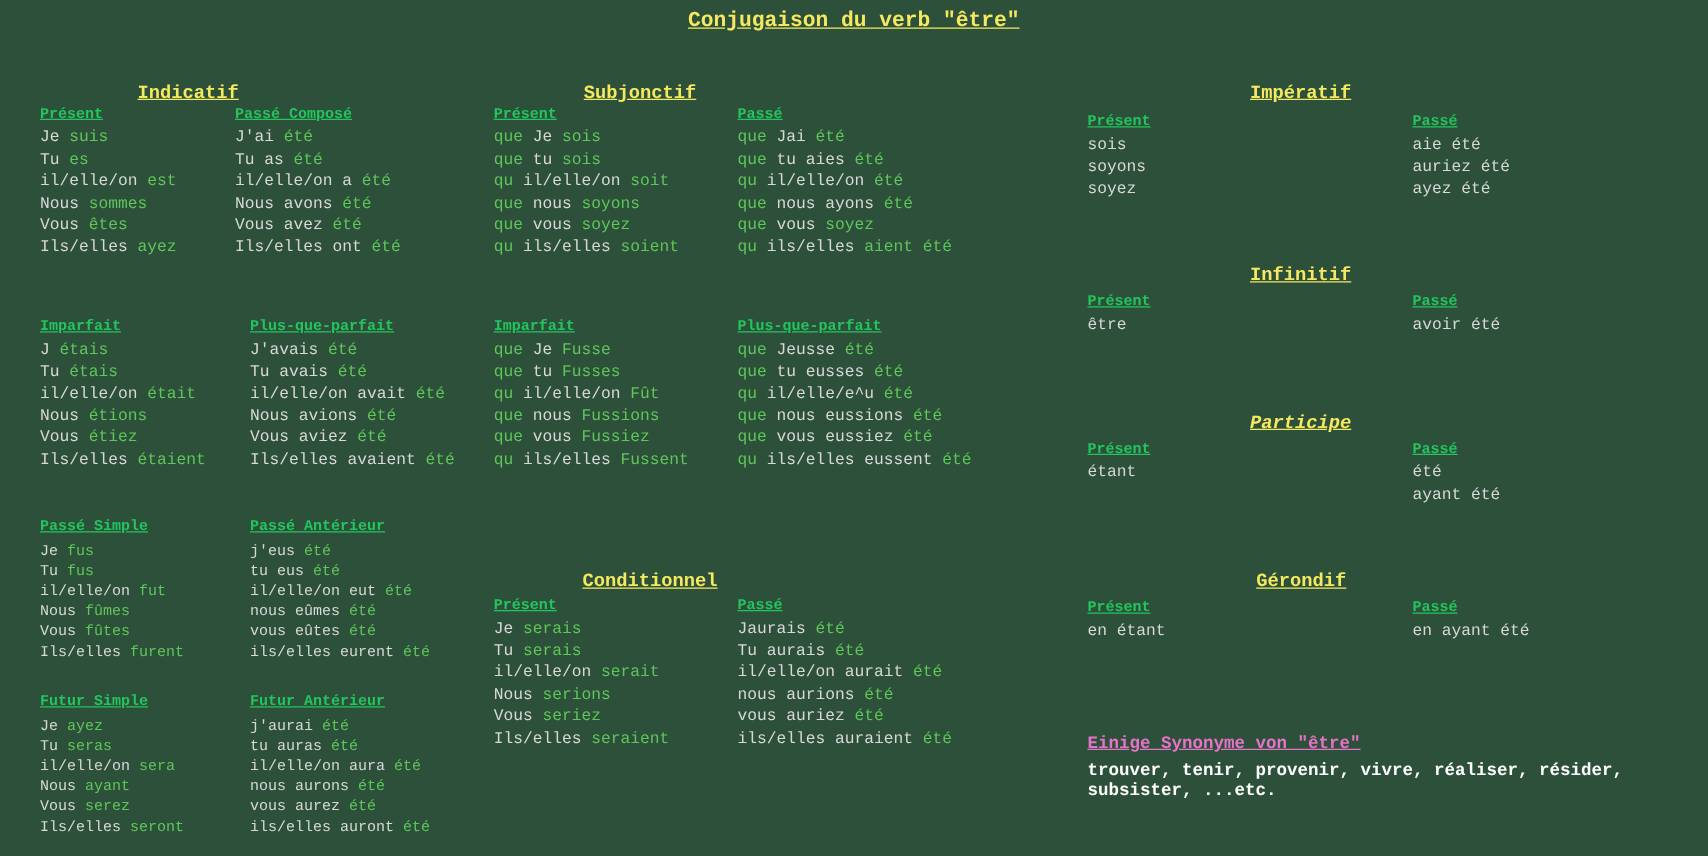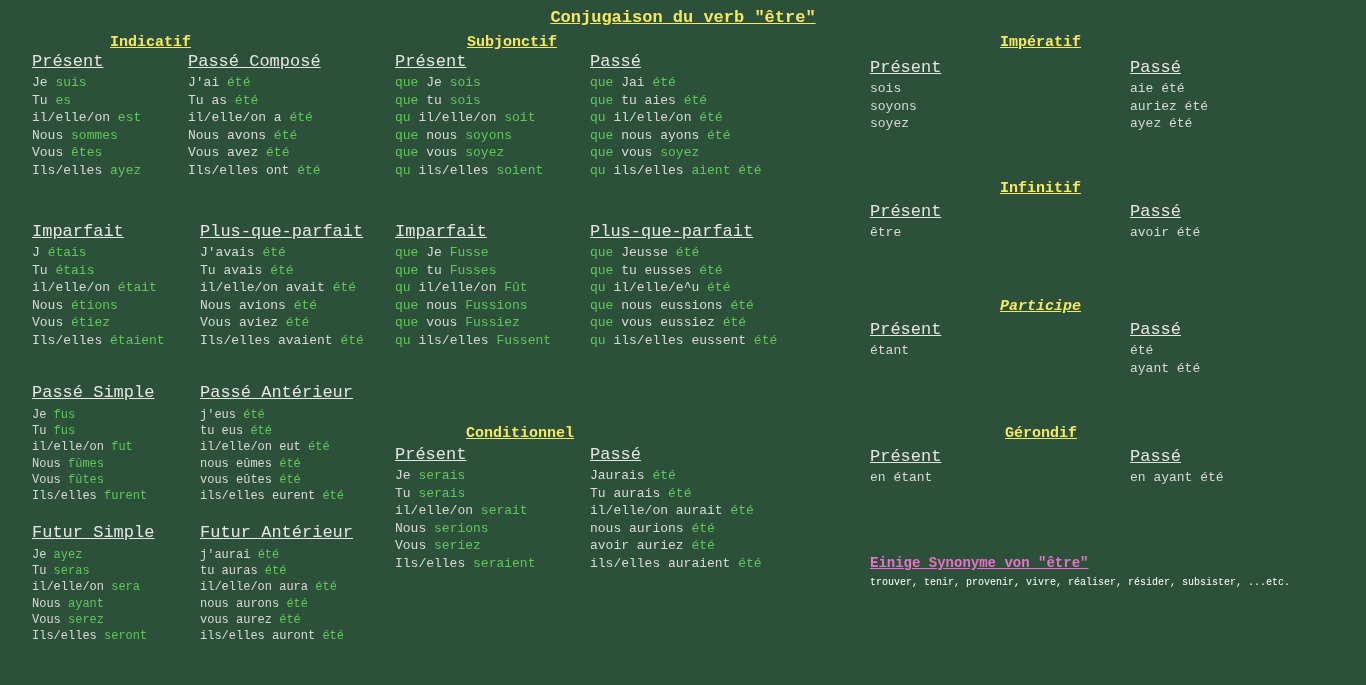--- a/index.html
+++ b/index.html
@@ -21,40 +21,40 @@
     font-size: 17px;
     padding-top: 8px;
   }
   .mood-title {
     color: #f5e960;
     font-weight: bold;
     text-decoration: underline;
     font-size: 15px;
   }
   .tense-title {
-    color: #e5e5e5;
-    font-weight: normal;
-    text-decoration: underline;
-    font-size: 17px;
+    color: #22c55e;
+    font-weight: bold;
+    text-decoration: underline;
+    font-size: 12px;
     margin-bottom: 3px;
     display: block;
   }
   .pron { color: #d8d8d8; }
   .conj { color: #5fc75a; }
   .que  { color: #5fc75a; }
   .row { white-space: nowrap; line-height: 1.35; }
-  .block { position: absolute; }
+  .block { position: absolute; margin-top: 32px; }
   .sm { font-size: 12px; line-height: 1.3; }
   .syn-head {
     color: #e673c9;
     text-decoration: underline;
     font-weight: bold;
     font-size: 14px;
   }
-  .syn-body { color: #fff; font-weight: normal; font-size: 10px; margin-top:6px;}
+  .syn-body { color: #fff; font-weight: bold; font-size: 14px; margin-top:6px;}
 </style>
 </head>
 <body>
 
 <div class="page-title">Conjugaison du verb "être"</div>
 
 <div class="block mood-title" style="left:110px; top:34px;">Indicatif</div>
 
 <div class="block" style="left:32px; top:52px;">
   <span class="tense-title">Présent</span>
@@ -212,21 +212,21 @@
       <div class="row"><span class="pron">Ils/elles</span> <span class="conj">seraient</span></div>
     </div>
 </div>
 <div class="block" style="left:590px; top:445px;">
   <span class="tense-title">Passé</span>
   <div>
       <div class="row"><span class="pron">Jaurais</span> <span class="conj">été</span></div>
       <div class="row"><span class="pron">Tu aurais</span> <span class="conj">été</span></div>
       <div class="row"><span class="pron">il/elle/on aurait</span> <span class="conj">été</span></div>
       <div class="row"><span class="pron">nous aurions</span> <span class="conj">été</span></div>
-      <div class="row"><span class="pron">avoir auriez</span> <span class="conj">été</span></div>
+      <div class="row"><span class="pron">vous auriez</span> <span class="conj">été</span></div>
       <div class="row"><span class="pron">ils/elles auraient</span> <span class="conj">été</span></div>
     </div>
 </div>
 
 <div class="block mood-title" style="left:1000px; top:34px;">Impératif</div>
 <div class="block" style="left:870px; top:58px;">
   <span class="tense-title">Présent</span>
   <div>
       <div class="row"><span class="pron">sois</span></div>
       <div class="row"><span class="pron">soyons</span></div>

